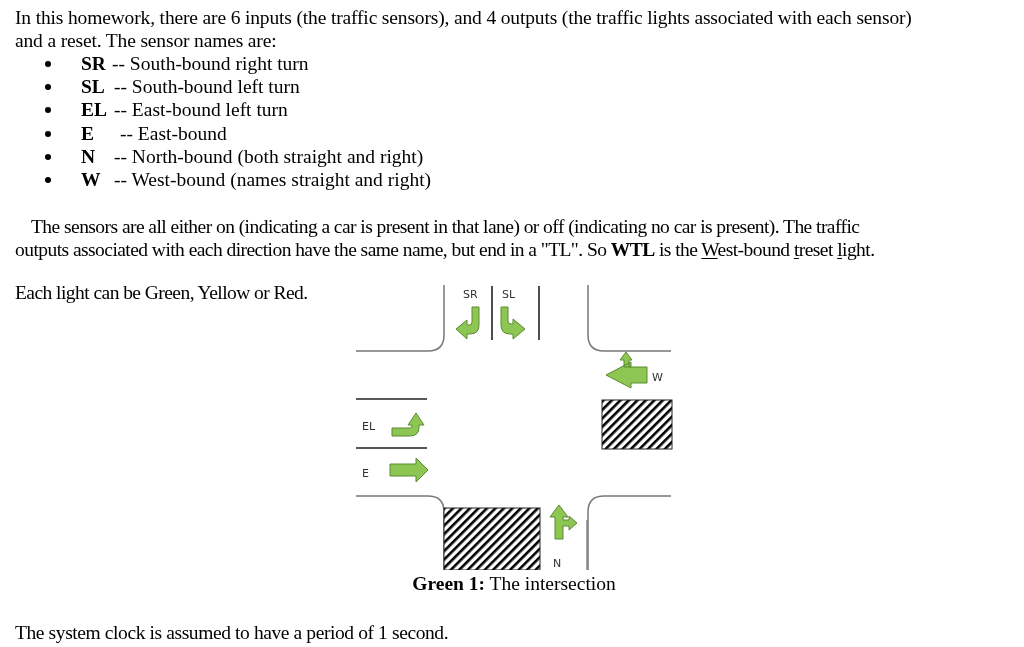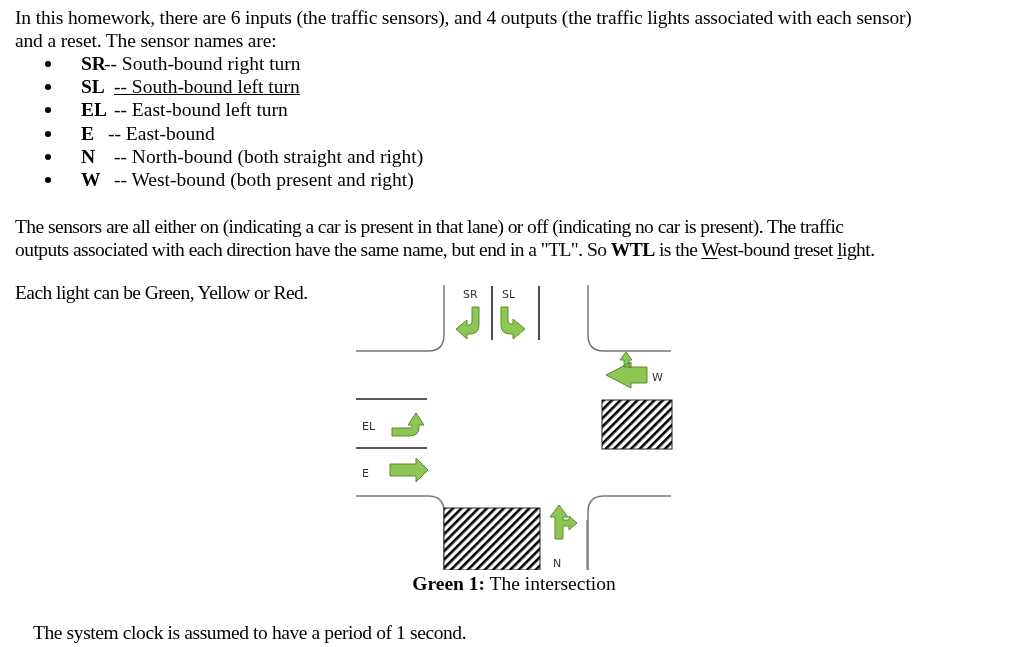--- a/index.html
+++ b/index.html
@@ -24,50 +24,50 @@
 </head>
 <body>
 
 <div class="line" style="top:6px;">In this homework, there are 6 inputs (the traffic sensors), and 4 outputs (the traffic lights associated with each sensor)</div>
 <div class="line" style="top:29px;">and a reset. The sensor names are:</div>
 
 <ul class="bullet-list">
   <li class="bullet-item">
     <span class="bullet-dot"></span>
     <span class="bullet-key">SR</span>
-    <span class="bullet-desc" style="left:104px;">-- South-bound right turn</span>
+    <span class="bullet-desc" style="left:112px;">-- South-bound right turn</span>
   </li>
   <li class="bullet-item">
     <span class="bullet-dot"></span>
     <span class="bullet-key">SL</span>
-    <span class="bullet-desc" style="left:114px;text-decoration:underline;">-- South-bound left turn</span>
+    <span class="bullet-desc" style="left:114px;">-- South-bound left turn</span>
   </li>
   <li class="bullet-item">
     <span class="bullet-dot"></span>
     <span class="bullet-key">EL</span>
     <span class="bullet-desc" style="left:114px;text-align:right;">-- East-bound left turn</span>
   </li>
   <li class="bullet-item">
     <span class="bullet-dot"></span>
     <span class="bullet-key">E</span>
-    <span class="bullet-desc" style="left:108px;">-- East-bound</span>
+    <span class="bullet-desc" style="left:120px;">-- East-bound</span>
   </li>
   <li class="bullet-item">
     <span class="bullet-dot"></span>
     <span class="bullet-key">N</span>
     <span class="bullet-desc" style="left:114px;">-- North-bound (both straight and right)</span>
   </li>
   <li class="bullet-item">
     <span class="bullet-dot"></span>
     <span class="bullet-key">W</span>
-    <span class="bullet-desc" style="left:114px;">-- West-bound (both present and right)</span>
+    <span class="bullet-desc" style="left:114px;">-- West-bound (names straight and right)</span>
   </li>
 </ul>
 
-<div class="line cond" style="top:215px;">The sensors are all either on (indicating a car is present in that lane) or off (indicating no car is present).  The traffic</div>
+<div class="line cond" style="top:215px;margin-left:16px;">The sensors are all either on (indicating a car is present in that lane) or off (indicating no car is present).  The traffic</div>
 <div class="line cond" style="top:238px;"><span>outputs associated with each direction have the same name, but end in a "TL". So </span><b>WTL</b><span> is the </span><u>W</u><span>est-bound </span><u>t</u><span>reset </span><u>l</u><span>ight.</span></div>
 <div class="line cond" style="top:261px;margin-top:20px;">Each light can be Green, Yellow or Red.</div>
 
 <svg id="diagram" width="340" height="290" viewBox="0 0 340 290" xmlns="http://www.w3.org/2000/svg">
   <defs>
     <pattern id="hatch" patternUnits="userSpaceOnUse" width="6" height="6" patternTransform="rotate(45)">
       <rect width="6" height="6" fill="#ffffff"></rect>
       <rect x="0" y="0" width="2.6" height="6" fill="#000000"></rect>
     </pattern>
   </defs>
@@ -109,13 +109,13 @@
     <path d="M 50 184 L 50 196 L 76 196 L 76 202 L 88 190 L 76 178 L 76 184 Z"></path>
 
     <path d="M 215 259 L 215 237 L 210 237 L 219 225 L 228 237 L 223 237 L 223 240 L 229 240 L 229 236 L 237 243 L 229 250 L 229 246 L 223 246 L 223 259 Z"></path>
   </g>
 
   <line x1="247" y1="240" x2="247" y2="290" stroke="#777" stroke-width="1.2"></line>
 </svg>
 
 <div class="caption"><b>Green 1:</b><span> The intersection</span></div>
 
-<div class="line" style="top:621px; letter-spacing:-0.4px;margin-left:18px;">The system clock is assumed to have a period of 1 second.</div>
+<div class="line" style="top:621px; letter-spacing:-0.4px;">The system clock is assumed to have a period of 1 second.</div>
 
 </body></html>

